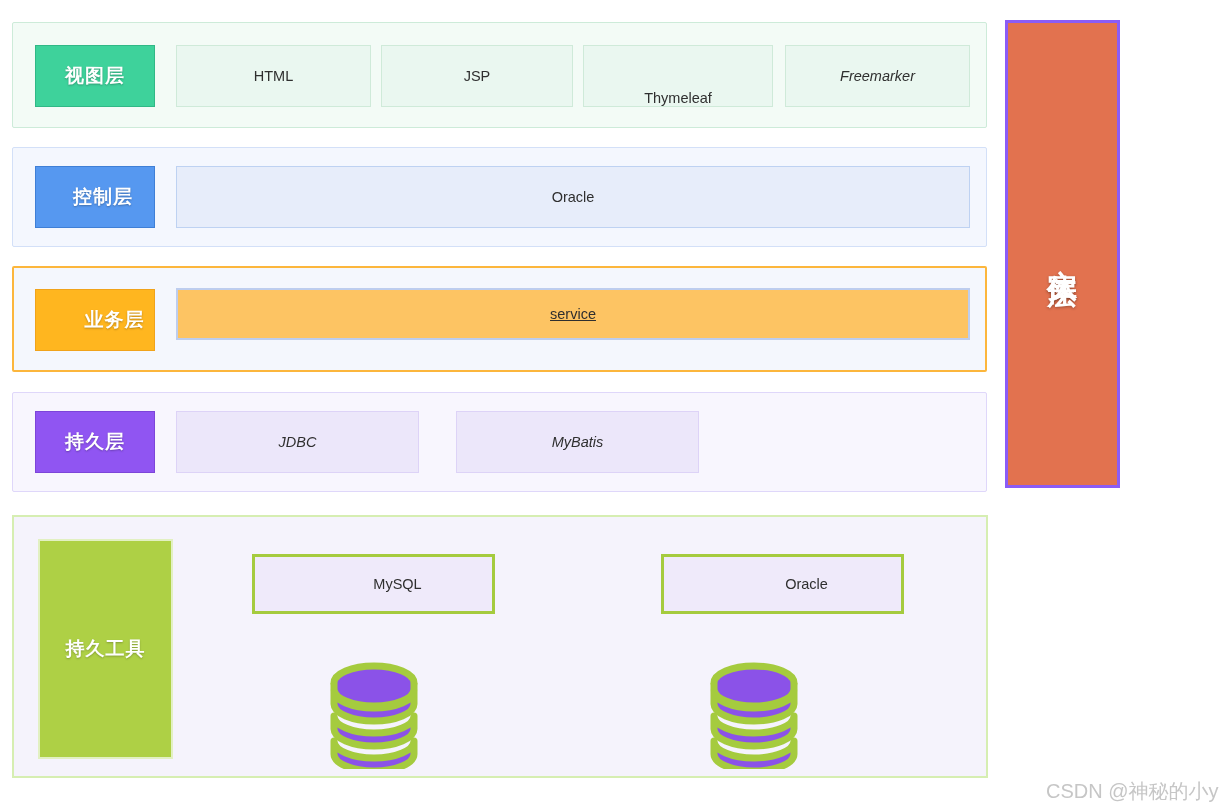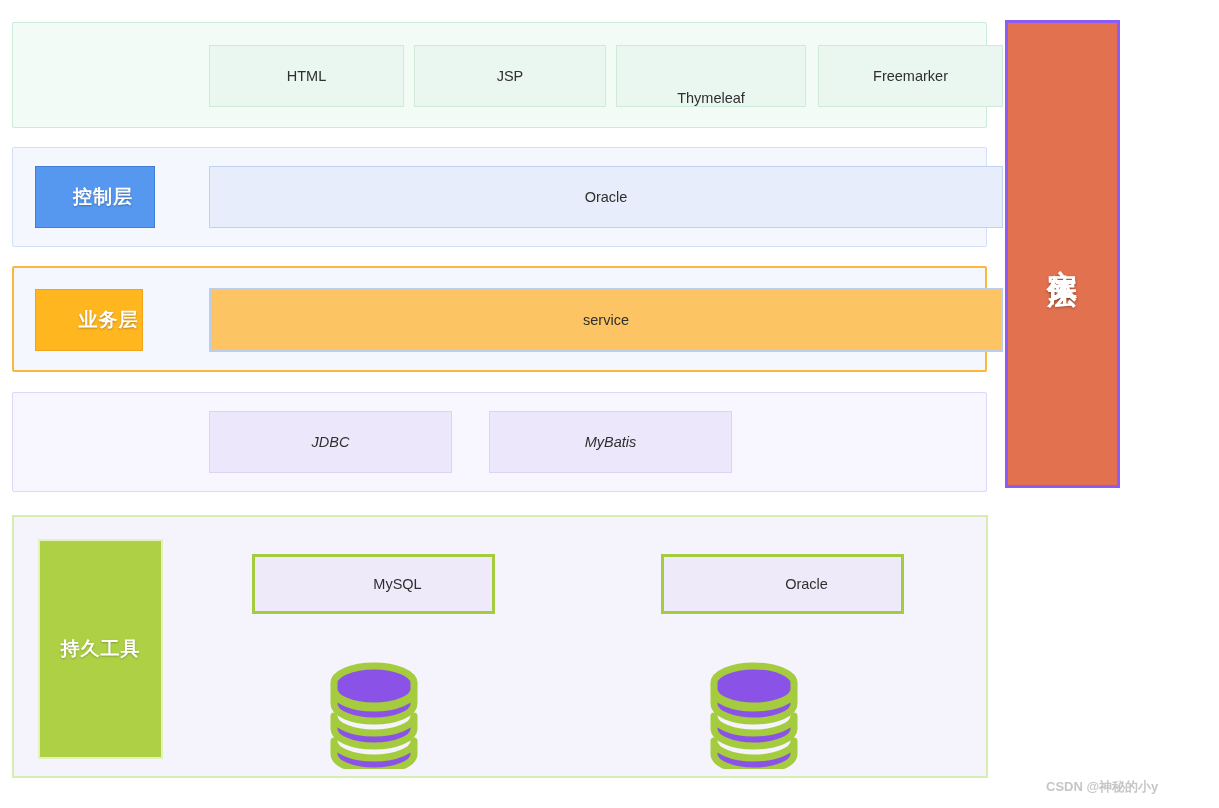--- a/index.html
+++ b/index.html
@@ -45,21 +45,20 @@
   }
 
   
   .tech-box {
     display: flex;
     align-items: center;
     justify-content: center;
     font-size: 14.5px;
     color: #2f2f2f;
     box-sizing: border-box;
-    margin-left: 33px;
   }
 
   
   .view-band {
     background: #f3fbf6;
     border: 1px solid #cdebd9;
   }
   .view-badge {
     background: #3ed29b;
     border: 1px solid #30b886;
@@ -159,79 +158,84 @@
     color: #2f2f2f;
     padding-left: 48px;
   }
 
   
   .db-icon { pointer-events: none; }
 
   
   .watermark {
     color: #c6c6c6;
-    font-size: 13px;
+    font-size: 20px;
     white-space: nowrap;
-    font-weight: bold;
   }
 </style>
 </head>
 <body>
 
 <div id="canvas">
 
   <div class="abs layer-band view-band" style="left:12px; top:22px; width:975px; height:106px;">
+    <div class="abs layer-badge view-badge" style="left:22px; top:22px; width:120px; height:62px;">
+      <span>视图层</span>
+    </div>
     <div class="abs tech-box view-item" style="left:163px; top:22px; width:195px; height:62px;">
       <span>HTML</span>
     </div>
     <div class="abs tech-box view-item" style="left:368px; top:22px; width:192px; height:62px;">
       <span>JSP</span>
     </div>
     <div class="abs tech-box view-item" style="left:570px; top:22px; width:190px; height:62px;align-items:flex-end;">
       <span>Thymeleaf</span>
     </div>
-    <div class="abs tech-box view-item" style="left:772px; top:22px; width:185px; height:62px;">
+    <div class="abs tech-box view-item" style="left:772px; top:22px; width:185px; height:62px;font-style:italic;">
       <span>Freemarker</span>
     </div>
   </div>
 
   <div class="abs layer-band control-band" style="left:12px; top:147px; width:975px; height:100px;">
     <div class="abs layer-badge control-badge" style="left:22px; top:18px; width:120px; height:62px;padding-left:16px;">
       <span>控制层</span>
     </div>
     <div class="abs tech-box control-item" style="left:163px; top:18px; width:794px; height:62px;">
       <span>Oracle</span>
     </div>
   </div>
 
   <div class="abs layer-band business-band" style="left:12px; top:266px; width:975px; height:106px;">
-    <div class="abs layer-badge business-badge" style="left:21px; top:21px; width:108px; height:62px;padding-left:39px;">
+    <div class="abs layer-badge business-badge" style="left:21px; top:21px; width:120px; height:62px;padding-left:39px;">
       <span>业务层</span>
     </div>
-    <div class="abs tech-box business-item" style="left:162px; top:20px; width:794px; height:64px;">
+    <div class="abs tech-box business-item" style="left:162px; top:20px; width:794px; height:52px;text-decoration:underline;">
       <span>service</span>
     </div>
   </div>
 
   <div class="abs layer-band persist-band" style="left:12px; top:392px; width:975px; height:100px;">
+    <div class="abs layer-badge persist-badge" style="left:22px; top:18px; width:120px; height:62px;">
+      <span>持久层</span>
+    </div>
     <div class="abs tech-box persist-item" style="left:163px; top:18px; width:243px; height:62px;">
       <span>JDBC</span>
     </div>
     <div class="abs tech-box persist-item" style="left:443px; top:18px; width:243px; height:62px;">
       <span>MyBatis</span>
     </div>
   </div>
 
   <div class="abs entity-bar" style="left:1005px; top:20px; width:115px; height:468px;">
     <span class="entity-label">实体层</span>
   </div>
 
   <div class="abs tool-band" style="left:12px; top:515px; width:976px; height:263px;">
 
-    <div class="abs tool-badge" style="left:24px; top:22px; width:125px; height:220px;">
+    <div class="abs tool-badge" style="left:24px; top:22px; width:135px; height:220px;">
       <span>持久工具</span>
     </div>
 
     <div class="abs db-box" style="left:238px; top:37px; width:243px; height:60px;">
       <span>MySQL</span>
     </div>
     <div class="abs db-icon" style="left:310px; top:142px; width:100px; height:110px;">
       <svg viewBox="0 0 100 110" width="100" height="110" aria-hidden="true">
         <g stroke="#a5cb3e" stroke-width="7" fill="#8b52e8" stroke-linejoin="round">
           <path d="M10,82 L10,95 A40,17 0 0 0 90,95 L90,82 A40,17 0 0 1 10,82 Z"></path>

